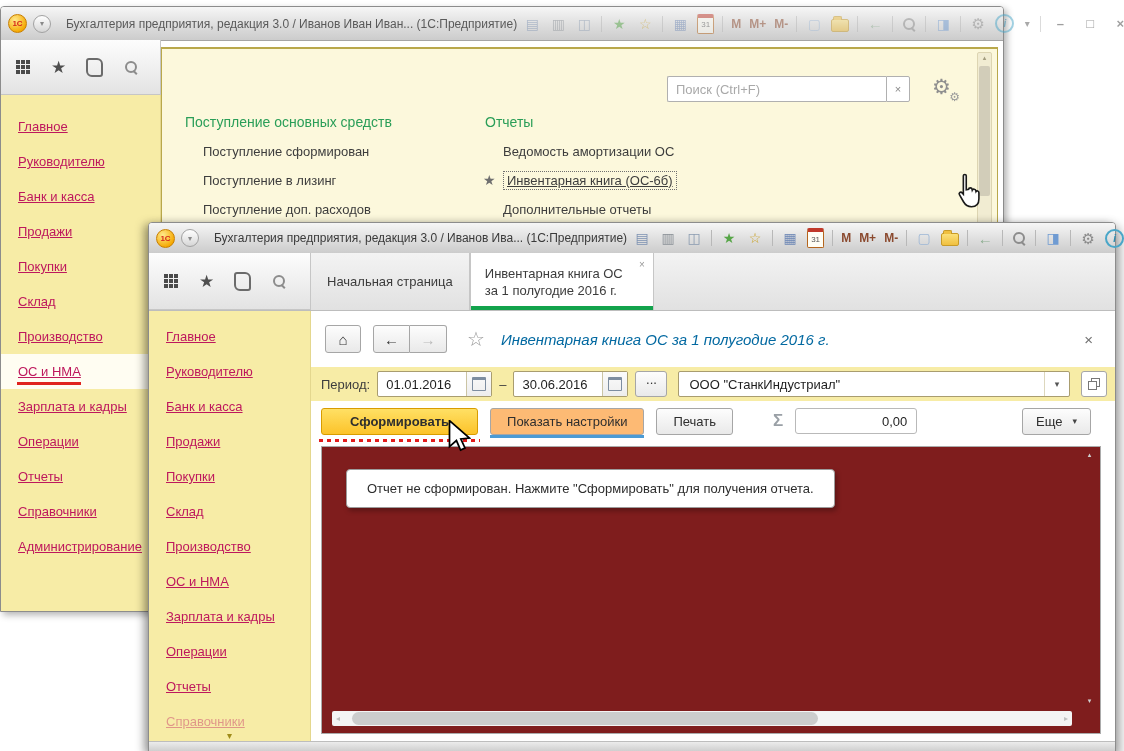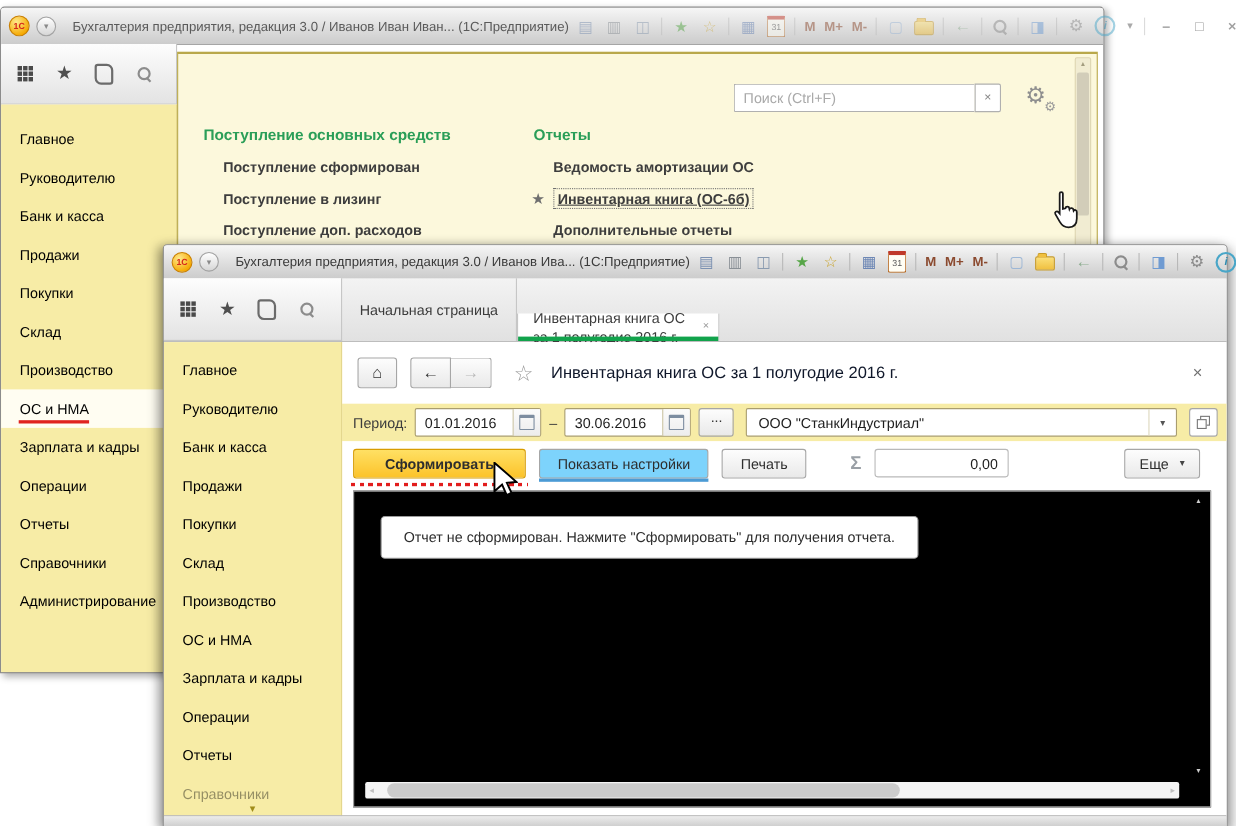--- a/index.html
+++ b/index.html
@@ -63,77 +63,77 @@
   .grid9::before{content:"";position:absolute;left:1px;top:1px;width:4px;height:4px;background:#4a4a4a;
       box-shadow:5px 0 #4a4a4a,10px 0 #4a4a4a,0 5px #4a4a4a,5px 5px #4a4a4a,10px 5px #4a4a4a,
                  0 10px #4a4a4a,5px 10px #4a4a4a,10px 10px #4a4a4a;}
   .strip-star{font-size:17px;color:#4f4f4f;}
   .hist{width:13px;height:15px;border:2px solid #6b6b6b;border-radius:3px 6px 3px 6px;}
 
   
   .bw-strip{position:absolute;left:0;top:33px;width:160px;height:55px;}
   .bw-sidebar{position:absolute;left:0;top:88px;width:160px;bottom:0;background:#f7eca6;
       border-right:1px solid #e4d78e;padding-top:14px;box-sizing:border-box;}
-  .sb-item{height:35px;display:flex;align-items:center;padding-left:17px;font-size:13px;color:#000000;}
+  .sb-item{height:35px;display:flex;align-items:center;padding-left:17px;font-size:13px;color:#be185d;text-decoration:underline;}
   .sb-item.active{background:#fffdf2;position:relative;}
   .sb-item.active::after{content:"";position:absolute;left:16px;width:64px;bottom:4px;height:3px;background:#e0231f;}
   .sb-item.faded{opacity:.4;}
 
   .menu-panel{position:absolute;left:160px;top:40px;right:5px;bottom:0;background:#fcf8dc;
       border:1px solid #b9a84b;border-top-width:2px;box-sizing:border-box;}
   .mp-search{position:absolute;top:15px;left:505px;display:flex;align-items:center;margin-top:12px;}
   .mp-input{width:202px;height:24px;border:1px solid #b0b0b0;border-right:none;border-radius:2px 0 0 2px;
       padding:0 8px;font-size:13px;color:#555;background:#fff;outline:none;
       font-family:"Liberation Sans","DejaVu Sans",sans-serif;}
   .mp-input::placeholder{color:#a9a9a9;}
   .mp-clear{width:24px;height:26px;box-sizing:border-box;border:1px solid #b0b0b0;background:#fff;
       color:#888;font-size:11px;display:flex;align-items:center;justify-content:center;border-radius:0 2px 2px 0;}
   .gear-wrap{position:relative;margin-left:22px;width:26px;height:24px;}
   .g1{font-size:21px;color:#8f8f8f;position:absolute;left:0;top:-2px;}
   .g2{font-size:12px;color:#9b9b9b;position:absolute;right:-2px;bottom:-3px;}
   .mp-close{margin-left:20px;color:#4f4f4f;font-size:14px;font-weight:bold;}
   .mp-cols{position:absolute;left:23px;top:58px;display:flex;}
-  .mp-col{width:300px;font-weight:bold;}
+  .mp-col{width:300px;}
   .mp-head{font-size:14px;color:#2a9e58;height:30px;display:flex;align-items:center;}
   .mp-item{font-size:13px;color:#3d3d3d;padding-left:18px;height:29px;display:flex;align-items:center;position:relative;}
   .star-mark{position:absolute;left:-2px;top:6px;color:#6f6f6f;font-size:14px;}
   .mp-link-focus{border:1px dotted #707070;padding:1px 3px;text-decoration:underline;}
   .mp-scroll{position:absolute;right:5px;top:3px;bottom:5px;width:13px;background:#f1ecd2;
       border:1px solid #ddd5b2;border-radius:2px;}
   .mp-thumb{position:absolute;left:1px;right:1px;top:13px;height:130px;background:#d2cdb9;border-radius:2px;}
   .mp-arr{position:absolute;left:0;right:0;text-align:center;font-size:7px;color:#a39d7f;}
 
   
   .tabs-row{position:absolute;left:0;top:30px;right:0;height:58px;display:flex;
       background:linear-gradient(#f3f3f3,#e1e1e1);border-bottom:1px solid #bdbdbd;box-sizing:border-box;}
   .fw-strip{width:162px;flex:0 0 auto;height:100%;}
   .tab{display:flex;align-items:center;padding:0 16px;font-size:13px;color:#3c3c3c;
       border-right:1px solid #c6c6c6;}
   .tab.active{background:#fff;position:relative;flex-direction:column;justify-content:center;
-      align-items:flex-start;padding:0 30px 0 14px;line-height:17px;border-left:1px solid #c6c6c6;margin-top:32px;}
+      align-items:flex-start;padding:0 30px 0 14px;line-height:17px;border-left:1px solid #c6c6c6;}
   .tab.active::after{content:"";position:absolute;left:0;right:0;bottom:0;height:4px;background:#12a34c;}
   .tab-close{position:absolute;top:7px;right:8px;font-size:10px;color:#9a9a9a;line-height:1;}
 
   .fw-body{position:absolute;top:88px;left:0;right:0;bottom:9px;display:flex;}
   .fw-sidebar{width:162px;flex:0 0 auto;background:#f7eca6;padding-top:8px;position:relative;
       border-right:1px solid #e4d78e;box-sizing:border-box;}
   .sb-more{position:absolute;bottom:1px;left:0;right:0;text-align:center;color:#a08c1a;font-size:10px;}
   .fw-content{flex:1;display:flex;flex-direction:column;background:#fff;min-width:0;}
 
   .page-head{display:flex;align-items:center;height:56px;padding:0 14px;gap:8px;flex:0 0 auto;}
   .nav-btn{height:28px;border:1px solid #a6a6a6;border-radius:3px;
       background:linear-gradient(#fdfdfd,#e9e9e9);display:flex;align-items:center;justify-content:center;
       font-size:15px;color:#333;box-sizing:border-box;}
   .home-btn{width:36px;}
   .nav-group{display:flex;margin-left:4px;}
   .nav-group .nav-btn{width:37px;}
   .nav-group .nav-btn:first-child{border-radius:3px 0 0 3px;}
   .nav-group .nav-btn:last-child{border-left:none;border-radius:0 3px 3px 0;color:#b9b9b9;}
   .head-star{font-size:20px;color:#9a9a9a;margin-left:12px;}
-  .page-title{font-size:15px;color:#0f172a;margin-left:8px;white-space:nowrap;}
+  .page-title{font-size:15px;color:#0369a1;margin-left:8px;white-space:nowrap;font-style:italic;}
   .page-close{margin-left:auto;color:#707070;font-size:15px;padding-right:8px;}
 
   .period-bar{display:flex;align-items:center;height:34px;background:#f7eca6;padding:0 8px 0 10px;
       gap:7px;flex:0 0 auto;}
   .pb-label{font-size:13px;color:#3d3d3d;}
   .date-field{display:flex;height:26px;background:#fff;border:1px solid #a99d6f;border-radius:2px;
       align-items:center;box-sizing:border-box;}
   .date-text{padding:0 8px;font-size:13px;color:#1e1e1e;width:72px;}
   .cal-btn{width:24px;align-self:stretch;border-left:1px solid #cbc4a4;
       background:linear-gradient(#fbfbfb,#ededed);display:flex;align-items:center;justify-content:center;}
@@ -154,30 +154,30 @@
   .stack::after{content:"";position:absolute;left:0;bottom:0;width:7px;height:7px;border:1px solid #777;background:#fff;}
 
   .report-toolbar{display:flex;align-items:center;height:40px;padding:0 10px;gap:12px;flex:0 0 auto;}
   .btn{height:27px;padding:0 16px;border:1px solid #a6a6a6;border-radius:3px;
       background:linear-gradient(#fdfdfd,#e9e9e9);font-size:13px;color:#2e2e2e;
       display:flex;align-items:center;box-sizing:border-box;white-space:nowrap;}
   .btn-generate{background:linear-gradient(#ffe064,#fcc32a);border-color:#d89c00;font-weight:bold;
       position:relative;padding:0 28px;}
   .btn-generate::after{content:"";position:absolute;left:-3px;right:-3px;bottom:-8px;height:3px;
       background:repeating-linear-gradient(90deg,#e21d1d 0 4px,transparent 4px 8px);}
-  .btn-settings{position:relative;background:#7dd3fc;}
+  .btn-settings{position:relative;background:#fdba74;}
   .btn-settings::after{content:"";position:absolute;left:-1px;right:-1px;bottom:-4px;height:3px;background:#4b9bd5;}
   .sigma{margin-left:28px;font-size:17px;color:#9aa0a6;font-weight:bold;}
   .sum-input{width:122px;height:26px;border:1px solid #b9b9b9;border-radius:3px;text-align:right;
       padding:0 9px;font-size:13px;color:#1e1e1e;box-sizing:border-box;outline:none;
       font-family:"Liberation Sans","DejaVu Sans",sans-serif;}
   .btn-more{margin-left:auto;margin-right:14px;gap:10px;padding:0 13px;}
   .more-caret{font-size:9px;color:#444;}
 
-  .report-area{flex:1;margin:5px 14px 8px 10px;border:1px solid #ababab;position:relative;background:#000000;}
+  .report-area{flex:1;margin:5px 14px 8px 10px;border:1px solid #ababab;position:relative;background:#7f1d1d;}
   .empty-msg{position:absolute;left:24px;top:22px;background:#fff;border:1px solid #9c9c9c;border-radius:4px;
       padding:11px 20px;font-size:13px;color:#2d2d2d;box-shadow:2px 3px 5px rgba(0,0,0,.28);white-space:nowrap;}
   .h-scroll{position:absolute;left:10px;right:28px;bottom:7px;height:15px;background:#f4f4f4;border-radius:2px;}
   .h-thumb{position:absolute;left:20px;width:63%;top:1px;bottom:1px;background:#ccc;border-radius:7px;}
   .h-arr{position:absolute;top:0;bottom:0;display:flex;align-items:center;font-size:8px;color:#c0c0c0;}
   .h-arr.left{left:4px;} .h-arr.right{right:4px;}
   .v-scroll{position:absolute;top:4px;bottom:28px;right:4px;width:13px;display:flex;flex-direction:column;
       justify-content:space-between;align-items:center;font-size:7px;color:#cfcfcf;}
   .statusbar{position:absolute;left:0;right:0;bottom:0;height:9px;
       background:linear-gradient(#ececec,#cfcfcf);border-top:1px solid #bdbdbd;}

